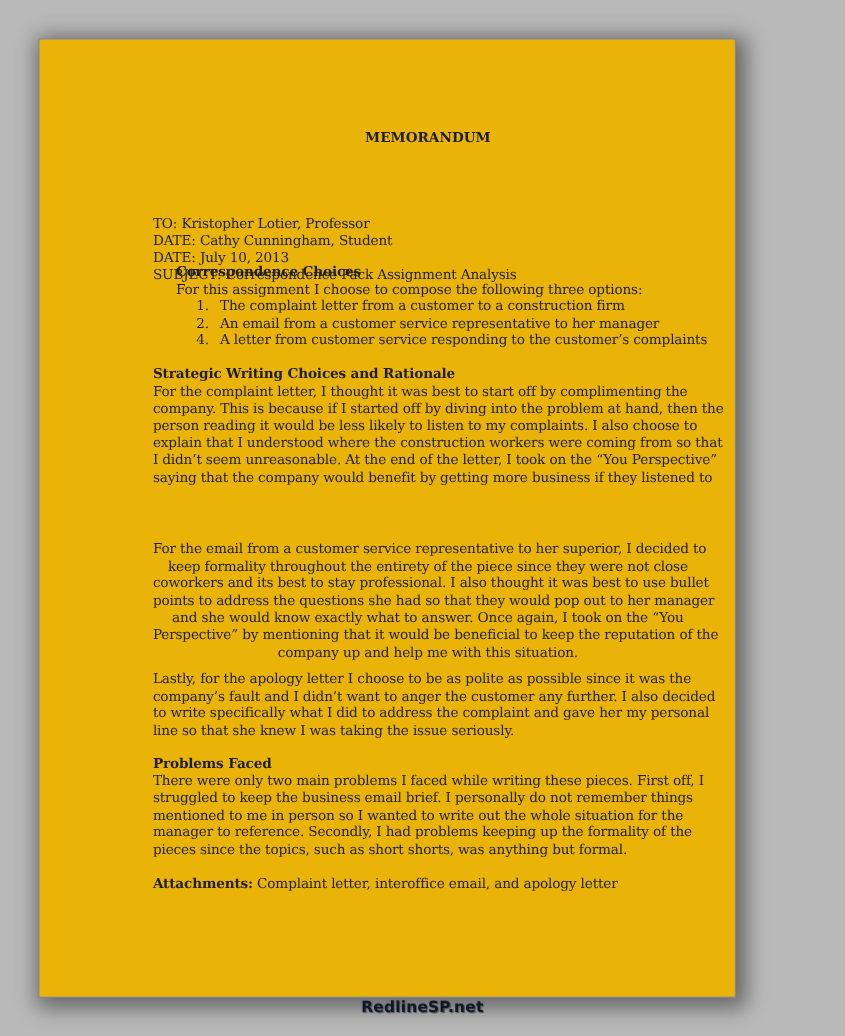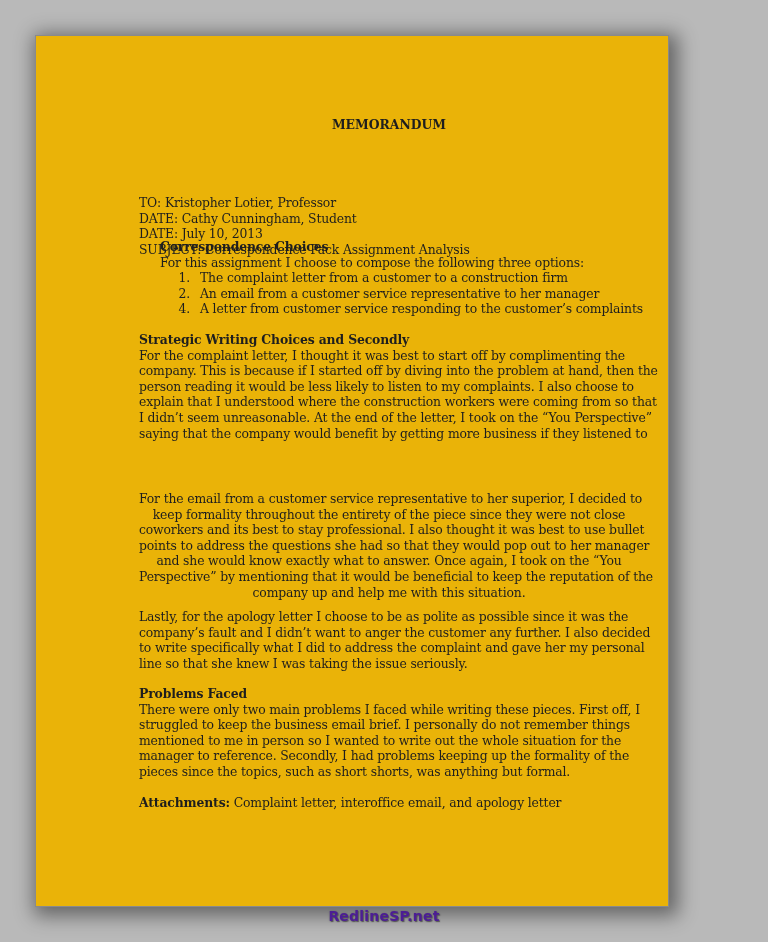--- a/index.html
+++ b/index.html
@@ -80,21 +80,21 @@
     .bold { font-weight: bold; }
     .watermark {
       position: absolute;
       left: 0;
       top: 908px;
       width: 768px;
       text-align: center;
       font-family: "DejaVu Sans", "Liberation Sans", sans-serif;
       font-weight: bold;
       font-size: 14px;
-      color: #4c1d95;
+      color: #0f172a;
       text-shadow: 1px 1px 1px #555, 0 0 2px #666;
       letter-spacing: 0.2px;
     }
   </style>
 </head>
 <body>
 
 <div class="page">
   <div class="content">
 
@@ -120,21 +120,21 @@
           <span>An email from a customer service representative to her manager</span>
         </li>
         <li class="list-item">
           <span class="list-num">4.</span>
           <span>A letter from customer service responding to the customer’s complaints</span>
         </li>
       </ul>
     </div>
 
     <div class="section" style="top:296px;">
-      <div class="section-heading">Strategic Writing Choices and Secondly</div>
+      <div class="section-heading">Strategic Writing Choices and Rationale</div>
       <p class="para">
         <span class="line">For the complaint letter, I thought it was best to start off by complimenting the</span>
         <span class="line">company.  This is because if I started off by diving into the problem at hand, then the</span>
         <span class="line">person reading it would be less likely to listen to my complaints. I also choose to</span>
         <span class="line">explain that I understood where the construction workers were coming from so that</span>
         <span class="line">I didn’t seem unreasonable. At the end of the letter, I took on the “You Perspective”</span>
         <span class="line">saying that the company would benefit by getting more business if they listened to</span>
       </p>
     </div>
 

